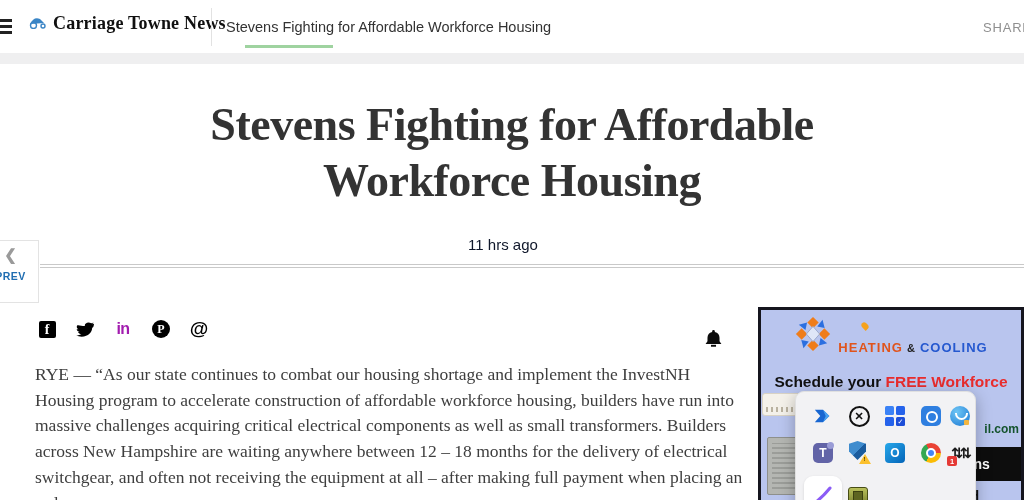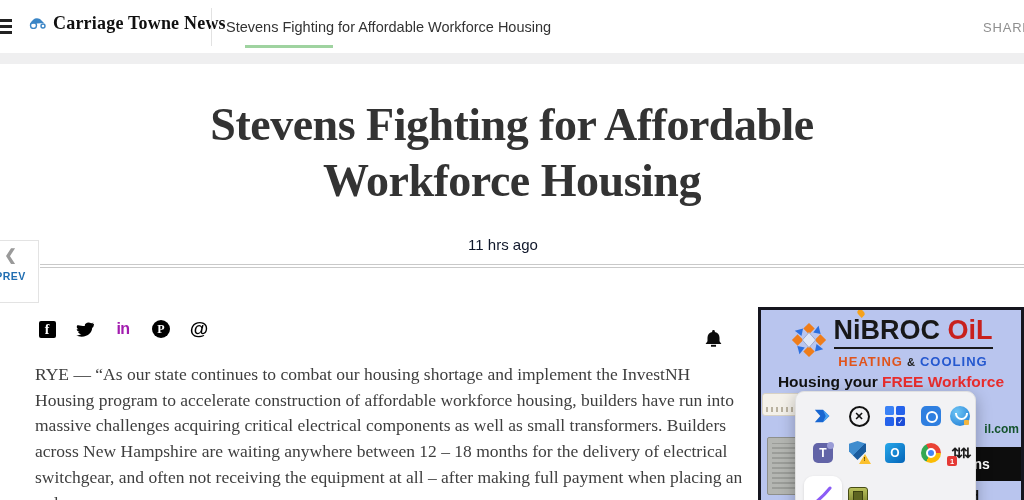--- a/index.html
+++ b/index.html
@@ -179,29 +179,28 @@
           <polygon points="29,5 33,13 25,13" fill="#2b6fe0" transform="rotate(12 29 10)"></polygon>
           <polygon points="35,29 27,33 27,25" fill="#2b6fe0" transform="rotate(12 31 29)"></polygon>
           <polygon points="11,35 7,27 15,27" fill="#2b6fe0" transform="rotate(12 11 30)"></polygon>
           <polygon points="5,11 13,7 13,15" fill="#2b6fe0" transform="rotate(12 9 11)"></polygon>
           <polygon points="20,12 27,20 20,28 13,20" fill="#dfe6f7" stroke="#9aa6c9" stroke-width="1"></polygon>
         </svg>
       </span>
       <span>
         <span class="ad-brand-line">
           <span class="flame"></span>
-          <span class="ad-brand"><span>NiBROC </span><span class="oil">OiL</span></span>
         </span>
         <div class="ad-tagline">
           <span class="heat">HEATING</span><span class="amp"> &amp; </span><span class="cool">COOLING</span>
         </div>
       </span>
     </div>
     <div class="ad-cta">
-      <span>Housing your </span><span class="free">FREE Workforce</span><span> Today</span>
+      <span>Schedule your </span><span class="free">FREE Workforce</span><span> Today</span>
     </div>
     <div class="minisplit"></div>
     <div class="condenser"></div>
     <div class="ad-url">il.com</div>
     <div class="ad-black-box">ons</div>
     <div class="ad-bottom-partial">H</div>
   </div>
 
   <div class="tray-popup">
 

